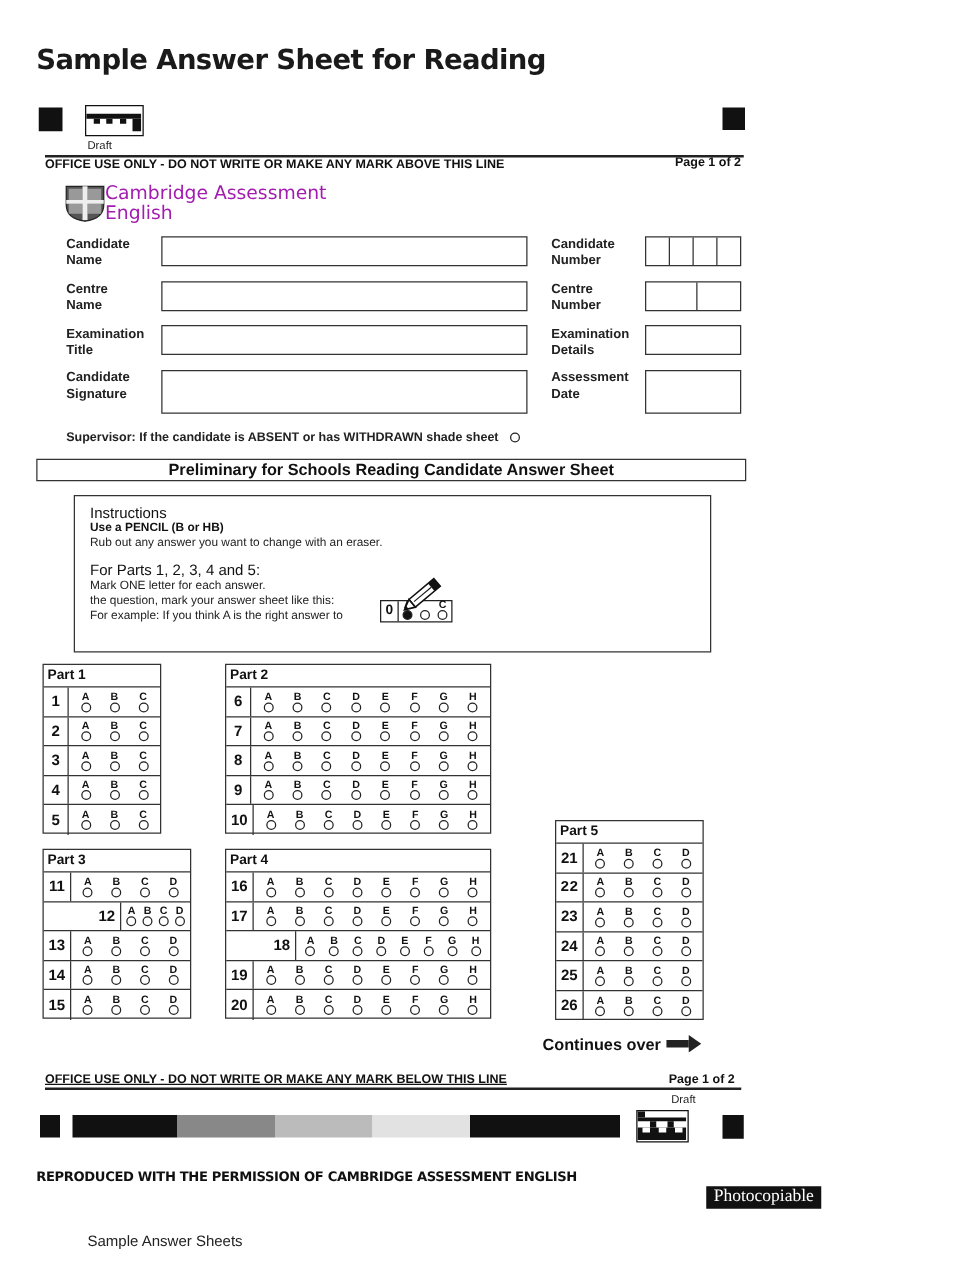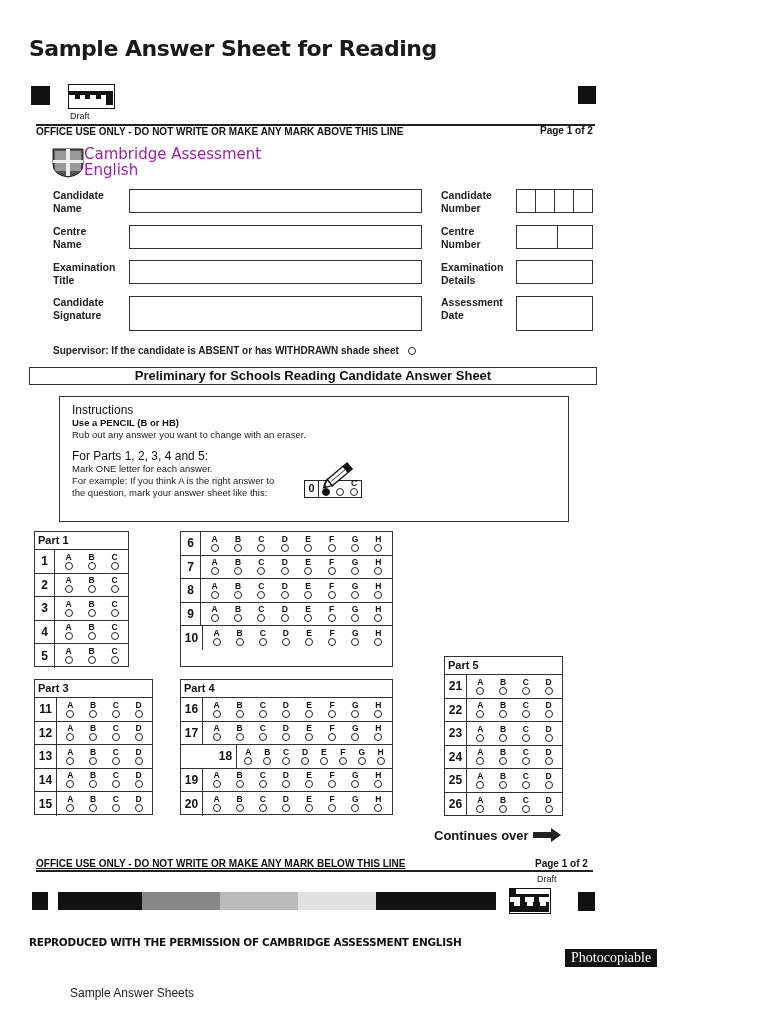--- a/index.html
+++ b/index.html
@@ -136,22 +136,22 @@
 </div>
 
 <div class="abs banner">Preliminary for Schools Reading Candidate Answer Sheet</div>
 
 <div class="abs instr">
   <h3>Instructions</h3>
   <div class="b">Use a PENCIL (B or HB)</div>
   <div class="t">Rub out any answer you want to change with an eraser.</div>
   <h3 style="margin-top:8px;">For Parts 1, 2, 3, 4 and 5:</h3>
   <div class="t">Mark ONE letter for each answer.</div>
+  <div class="t">the question, mark your answer sheet like this:</div>
   <div class="t">For example: If you think A is the right answer to</div>
-  <div class="t">the question, mark your answer sheet like this:</div>
 </div>
 
 <div class="abs" style="left:304px;top:480px;width:58px;height:18px;border:1.5px solid #222;display:flex;">
   <div style="width:14px;border-right:1.5px solid #222;font-weight:bold;font-size:11px;text-align:center;line-height:15px;">0</div>
   <div style="flex:1;display:flex;justify-content:space-around;align-items:flex-end;padding-bottom:1px;">
     <div class="opt">
         <span class="opt-l">A</span>
         <span class="opt-c" style="background:#111;"></span>
       </div>
     <div class="opt">
@@ -261,20 +261,21 @@
           <div class="opt">
             <span class="opt-l">C</span>
             <span class="opt-c"></span>
           </div>
         </div>
       </div>
     </div>
 </div>
 
 <div class="abs part" style="left:180px;top:531px;width:213px;height:136px;">
+  <div class="part-head">Part 2</div>
   <div class="part-rows">
       <div class="q-row">
         <div class="q-num">6</div>
         <div class="q-opts">
           <div class="opt">
             <span class="opt-l">A</span>
             <span class="opt-c"></span>
           </div>
           <div class="opt">
             <span class="opt-l">B</span>
@@ -475,21 +476,21 @@
             <span class="opt-l">C</span>
             <span class="opt-c"></span>
           </div>
           <div class="opt">
             <span class="opt-l">D</span>
             <span class="opt-c"></span>
           </div>
         </div>
       </div>
       <div class="q-row">
-        <div class="q-num" style="width: 22px;">12</div>
+        <div class="q-num" style="width: 22px; margin-left: 40px;">12</div>
         <div class="q-opts">
           <div class="opt">
             <span class="opt-l">A</span>
             <span class="opt-c"></span>
           </div>
           <div class="opt">
             <span class="opt-l">B</span>
             <span class="opt-c"></span>
           </div>
           <div class="opt">
@@ -777,21 +778,21 @@
             <span class="opt-l">C</span>
             <span class="opt-c"></span>
           </div>
           <div class="opt">
             <span class="opt-l">D</span>
             <span class="opt-c"></span>
           </div>
         </div>
       </div>
       <div class="q-row">
-        <div class="q-num" style="width: 22px;">22</div>
+        <div class="q-num" style="width: 22px; font-family: Liberation Mono, monospace;">22</div>
         <div class="q-opts">
           <div class="opt">
             <span class="opt-l">A</span>
             <span class="opt-c"></span>
           </div>
           <div class="opt">
             <span class="opt-l">B</span>
             <span class="opt-c"></span>
           </div>
           <div class="opt">

